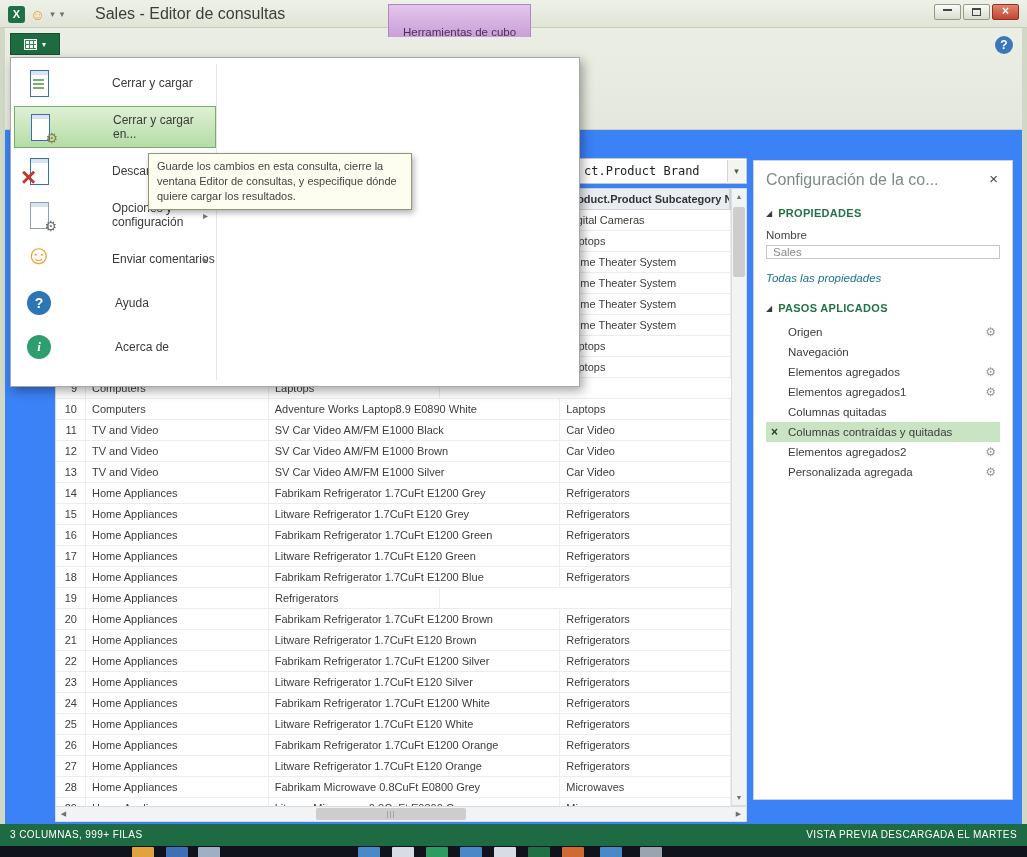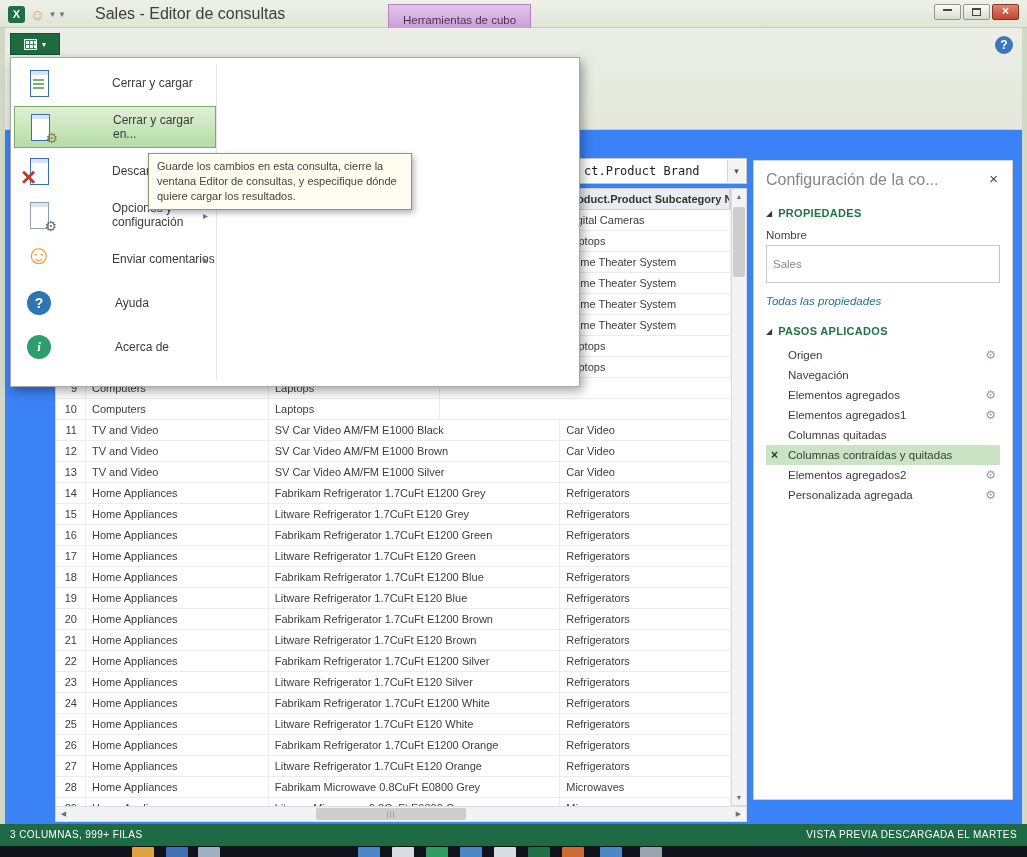--- a/index.html
+++ b/index.html
@@ -9,21 +9,21 @@
 
   
   .titlebar { left:0; top:0; width:1027px; height:28px;
     background:linear-gradient(#eef1e8,#e0e5d7); border-bottom:1px solid #c7cdbb; z-index:5;}
   .qat { left:8px; top:5px; height:18px; display:flex; align-items:center; gap:5px; }
   .excel-logo { width:17px; height:17px; background:#1e7145; border-radius:3px; color:#fff;
     font-size:11px; font-weight:bold; text-align:center; line-height:17px; }
   .qat-smiley { color:#ef9b2d; font-size:15px; line-height:17px; }
   .qat-caret { color:#6c7264; font-size:9px; }
   .title-text { left:95px; top:0; height:28px; line-height:28px; font-size:16px; color:#3c3f38; }
-  .ctx-tab { left:388px; top:4px; height:24px; line-height:23px; padding:4px 14px;
+  .ctx-tab { left:388px; top:4px; height:24px; line-height:23px; padding:16px 14px;
     background:linear-gradient(#e3c6ec,#c99fd8); border:1px solid #b184c2; border-bottom:none;
     font-size:11.5px; color:#4c3155; z-index:6;}
   .win-buttons { right:8px; top:4px; display:flex; gap:2px; }
   .win-btn { width:27px; height:16px; border:1px solid #939b87; border-radius:2px;
     background:linear-gradient(#fbfbf9,#d8dccf); text-align:center; font-size:10px; color:#333; }
   .glyph-min { display:inline-block; width:9px; height:2px; background:#444; margin-bottom:3px; }
   .glyph-max { display:inline-block; width:9px; height:8px; border:1px solid #444; border-top:2px solid #444; margin-top:3px; }
   .win-btn.close { background:linear-gradient(#e08670,#c14632); border-color:#8e3324; color:#fff;
     font-weight:bold; font-size:12px; line-height:13px; }
 
@@ -78,21 +78,21 @@
   
   .settings-panel { left:753px; top:30px; width:260px; height:640px; background:#fff;
     border:1px solid #d0d0d0; padding:10px 12px; }
   .sp-titlerow { display:flex; justify-content:space-between; align-items:flex-start; }
   .sp-title { font-size:16px; color:#7d8a83; white-space:nowrap; overflow:hidden; }
   .sp-close { font-size:15px; color:#444; line-height:16px; padding:0 2px; }
   .sp-section { margin-top:18px; display:flex; align-items:center; gap:6px; }
   .sp-tri { font-size:8px; color:#3a3a3a; }
   .sp-section-label { font-size:11px; font-weight:bold; color:#217346; letter-spacing:.3px; }
   .sp-name-label { margin-top:10px; font-size:11.5px; color:#444; }
-  .sp-input { margin-top:4px; width:100%; height:38px; border:1px solid #c6c6c6; padding:0 6px;
+  .sp-input { margin-top:4px; width:100%; height:14px; border:1px solid #c6c6c6; padding:0 6px;
     font-size:11.5px; color:#888; font-family:"Liberation Sans",sans-serif; }
   .sp-link { margin-top:12px; font-size:11.5px; color:#1a7391;font-style:italic; }
   .steps { margin-top:8px; }
   .step { position:relative; height:20px; line-height:20px; font-size:11.5px; color:#3c3c3c;
     padding-left:22px; white-space:nowrap; overflow:hidden; }
   .step.selected { background:#c8e4c3; }
   .step-x { position:absolute; left:5px; top:0; font-size:12px; font-weight:bold; color:#333; }
   .step-gear { position:absolute; right:4px; top:0; font-size:12px; color:#9199a1; }
 
   
@@ -230,20 +230,21 @@
         <div class="cell3">Laptops</div>
       </div>
       <div class="trow">
         <div class="rnum">9</div>
         <div class="cell1">Computers</div>
         <div class="cell3">Laptops</div>
       </div>
       <div class="trow">
         <div class="rnum">10</div>
         <div class="cell1">Computers</div>
+        <div class="cell2">Adventure Works Laptop8.9 E0890 White</div>
         <div class="cell3">Laptops</div>
       </div>
       <div class="trow">
         <div class="rnum">11</div>
         <div class="cell1">TV and Video</div>
         <div class="cell2">SV Car Video AM/FM E1000 Black</div>
         <div class="cell3">Car Video</div>
       </div>
       <div class="trow">
         <div class="rnum">12</div>
@@ -283,21 +284,20 @@
       </div>
       <div class="trow">
         <div class="rnum">18</div>
         <div class="cell1">Home Appliances</div>
         <div class="cell2">Fabrikam Refrigerator 1.7CuFt E1200 Blue</div>
         <div class="cell3">Refrigerators</div>
       </div>
       <div class="trow">
         <div class="rnum">19</div>
         <div class="cell1">Home Appliances</div>
-        <div class="cell2">Litware Refrigerator 1.7CuFt E120 Blue</div>
         <div class="cell3">Refrigerators</div>
       </div>
       <div class="trow">
         <div class="rnum">20</div>
         <div class="cell1">Home Appliances</div>
         <div class="cell2">Fabrikam Refrigerator 1.7CuFt E1200 Brown</div>
         <div class="cell3">Refrigerators</div>
       </div>
       <div class="trow">
         <div class="rnum">21</div>

